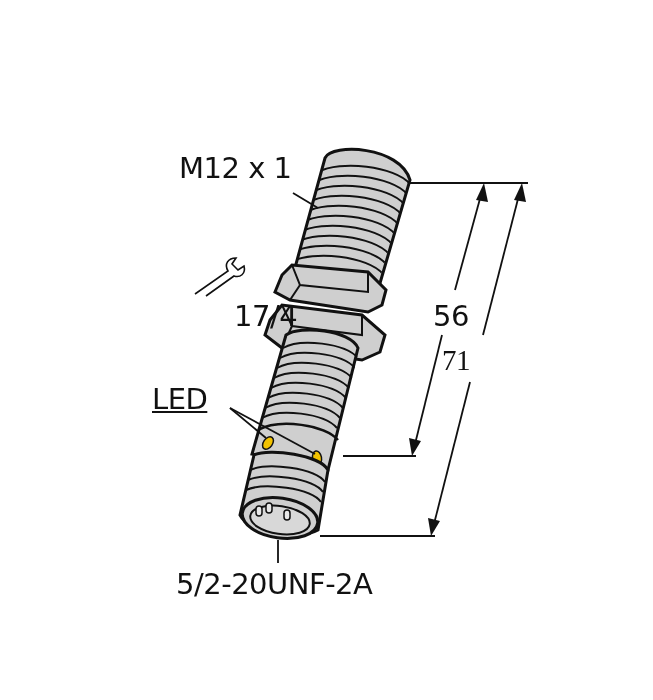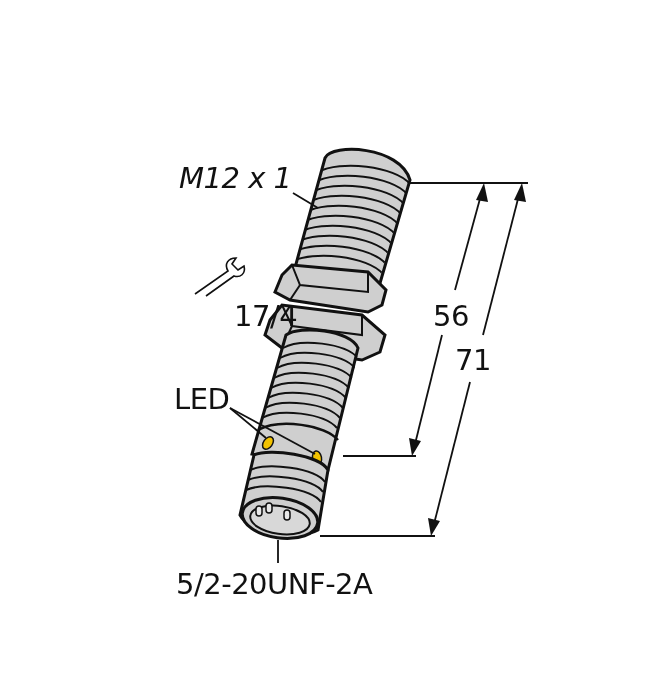--- a/index.html
+++ b/index.html
@@ -105,18 +105,18 @@
     <line x1="470" y1="382" x2="434" y2="524"></line>
   </g>
   <g fill="#111">
     <polygon points="484,183 476,200 488,202"></polygon>
     <polygon points="412,456 409,438 421,441"></polygon>
     <polygon points="522,183 514,200 526,202"></polygon>
     <polygon points="431,536 428,518 440,521"></polygon>
   </g>
 </svg>
 
-<div class="lbl" style="left:179px; top:164px;font-style:italic;">M12 x 1</div>
+<div class="lbl" style="left:179px; top:154px;">M12 x 1</div>
 <div class="lbl" style="left:186px; top:302px;margin-left:48px;">17/4</div>
-<div class="lbl" style="left:174px; top:385px;">LED</div>
+<div class="lbl" style="left:152px; top:385px;text-decoration:underline;">LED</div>
 <div class="lbl" style="left:176px; top:570px;">5/2-20UNF-2A</div>
 <div class="lbl" style="left:433px; top:302px;">56</div>
-<div class="lbl" style="left:455px; top:346px;">71</div>
+<div class="lbl" style="left:442px; top:346px;font-family:Liberation Serif, serif;">71</div>
 
 </body></html>

